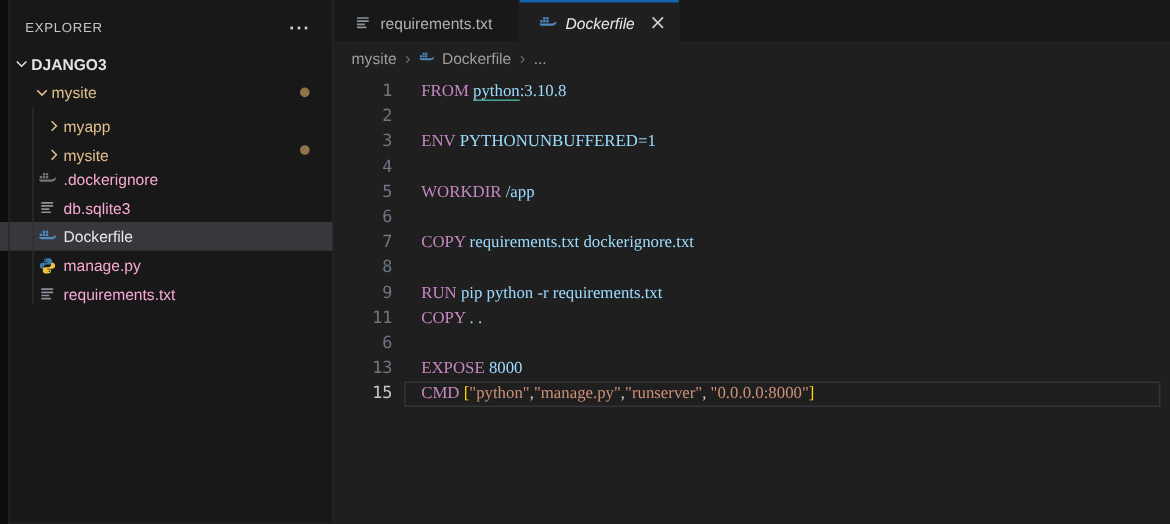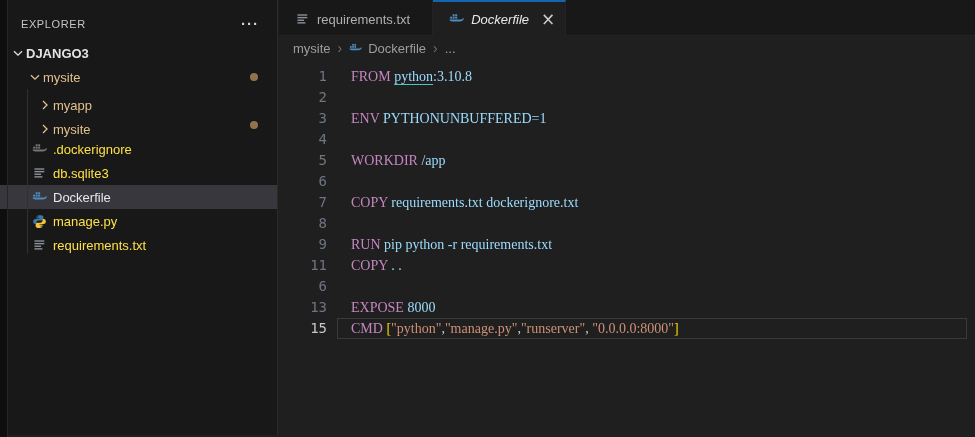--- a/index.html
+++ b/index.html
@@ -11,21 +11,21 @@
     position:relative;
   }
   
   .sidebar{position:absolute;left:0;top:0;width:278px;height:435px;background:#181818;border-right:1px solid #2a2a2a;}
   .sliver{position:absolute;left:0;top:0;width:7px;height:437px;background:#0e0e0e;z-index:1;}
   .sliver-line{position:absolute;left:7px;top:0;width:1px;height:437px;background:#262626;z-index:5;}
   .exp-header{position:absolute;top:0;left:0;right:0;height:38px;display:flex;align-items:center;padding:10px 18px 0 21px;z-index:2;}
   .exp-title{font-size:11px;letter-spacing:.6px;color:#c5c5c5;}
   .exp-menu{margin-left:auto;color:#d4d4d4;font-size:15px;font-weight:bold;letter-spacing:1px;cursor:pointer;line-height:10px;}
   .tree{position:absolute;top:41px;left:0;right:0;z-index:2;}
-  .row{height:24px;display:flex;align-items:center;position:relative;font-size:13px;color:#fde047;cursor:pointer;}
+  .row{height:24px;display:flex;align-items:center;position:relative;font-size:13px;color:#f9a8d4;cursor:pointer;}
   .row.selected{background:#37373d;color:#e8e8e8;}
   .row .twisty{flex:none;width:16px;height:16px;display:flex;align-items:center;justify-content:center;}
   .row .ficon{flex:none;width:16px;height:16px;margin-right:6px;display:flex;align-items:center;justify-content:center;}
   .row .lbl{white-space:nowrap;}
   .lv0{padding-left:10px;font-weight:bold;color:#e3e3e3;}
   .lv1{padding-left:27px;}
   .lv2f{padding-left:37px;align-items:flex-end;}
   .lv2d{padding-left:31px;}
   .mod{color:var(--c-git-modified,#E2C08D);}
   .mod .lbl{color:var(--c-git-modified,#E2C08D);}

